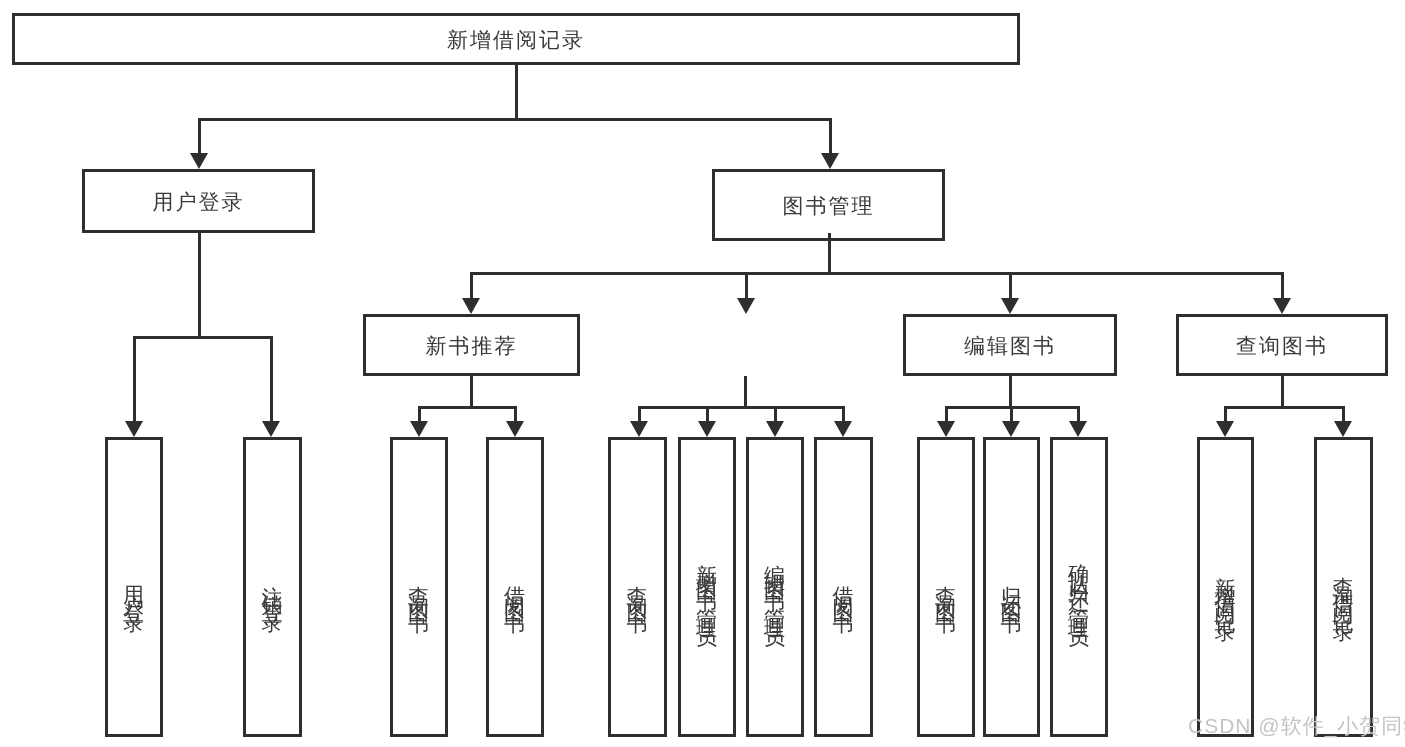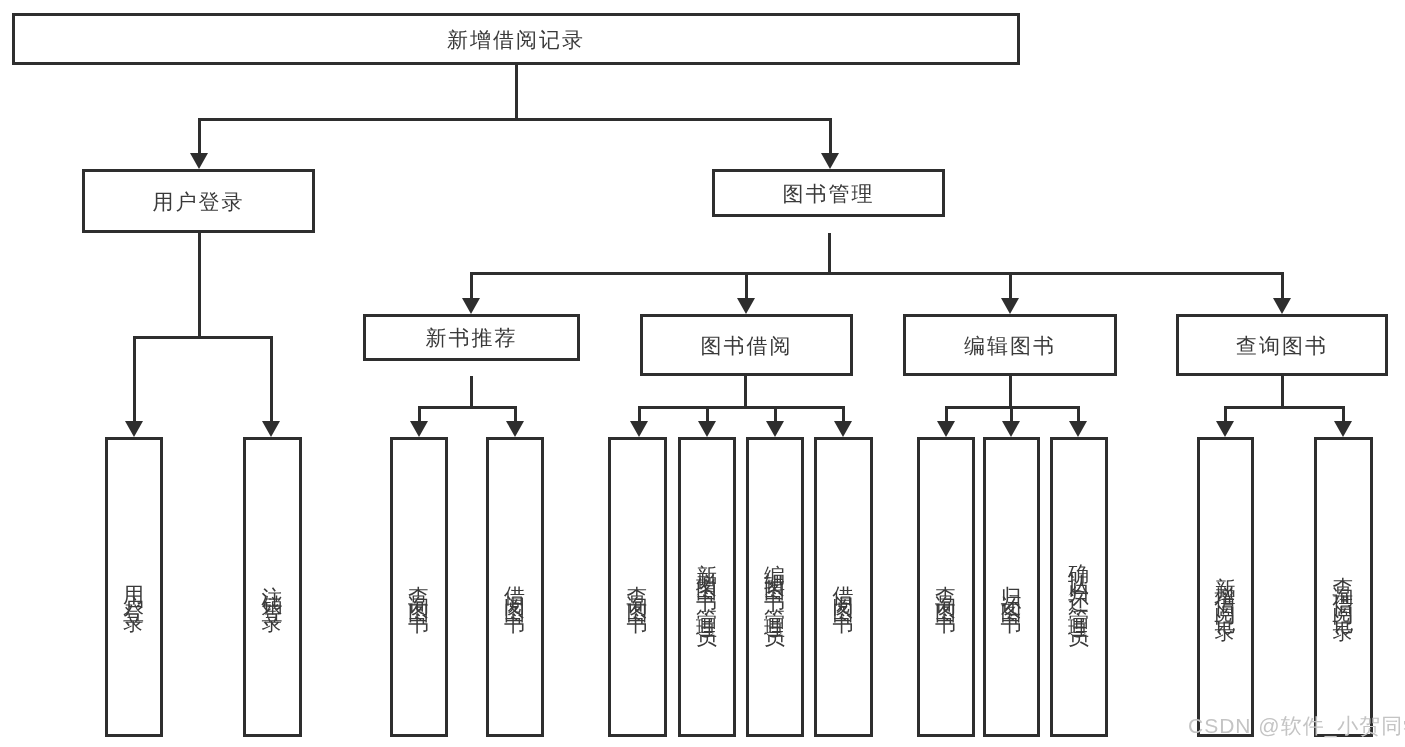--- a/index.html
+++ b/index.html
@@ -47,21 +47,21 @@
   <div class="vl" style="left:515px;top:65px;height:53px;"></div>
   <div class="hl" style="left:198px;top:118px;width:634px;"></div>
   <div class="vl" style="left:198px;top:118px;height:38px;"></div>
   <div class="ah" style="left:190px;top:153px;"></div>
   <div class="vl" style="left:829px;top:118px;height:38px;"></div>
   <div class="ah" style="left:821px;top:153px;"></div>
 
   <div class="node h" style="left:82px;top:169px;width:233px;height:64px;">
     <span class="label">用户登录</span>
   </div>
-  <div class="node h" style="left:712px;top:169px;width:233px;height:48px;">
+  <div class="node h" style="left:712px;top:169px;width:233px;height:72px;">
     <span class="label">图书管理</span>
   </div>
 
   <div class="vl" style="left:198px;top:233px;height:103px;"></div>
   <div class="hl" style="left:133px;top:336px;width:140px;"></div>
   <div class="vl" style="left:133px;top:336px;height:87px;"></div>
   <div class="ah" style="left:125px;top:421px;"></div>
   <div class="vl" style="left:270px;top:336px;height:87px;"></div>
   <div class="ah" style="left:262px;top:421px;"></div>
 
@@ -69,25 +69,22 @@
   <div class="hl" style="left:470px;top:272px;width:814px;"></div>
   <div class="vl" style="left:470px;top:272px;height:28px;"></div>
   <div class="ah" style="left:462px;top:298px;"></div>
   <div class="vl" style="left:745px;top:272px;height:28px;"></div>
   <div class="ah" style="left:737px;top:298px;"></div>
   <div class="vl" style="left:1009px;top:272px;height:28px;"></div>
   <div class="ah" style="left:1001px;top:298px;"></div>
   <div class="vl" style="left:1281px;top:272px;height:28px;"></div>
   <div class="ah" style="left:1273px;top:298px;"></div>
 
-  <div class="node h" style="left:363px;top:314px;width:217px;height:47px;">
+  <div class="node h" style="left:363px;top:314px;width:217px;height:62px;">
     <span class="label">新书推荐</span>
-  </div>
-  <div class="node h" style="left:640px;top:314px;width:213px;height:62px;">
-    <span class="label">图书借阅</span>
   </div>
   <div class="node h" style="left:903px;top:314px;width:214px;height:62px;">
     <span class="label">编辑图书</span>
   </div>
   <div class="node h" style="left:1176px;top:314px;width:212px;height:62px;">
     <span class="label">查询图书</span>
   </div>
 
   <div class="vl" style="left:470px;top:376px;height:30px;"></div>
   <div class="hl" style="left:418px;top:406px;width:98px;"></div>

